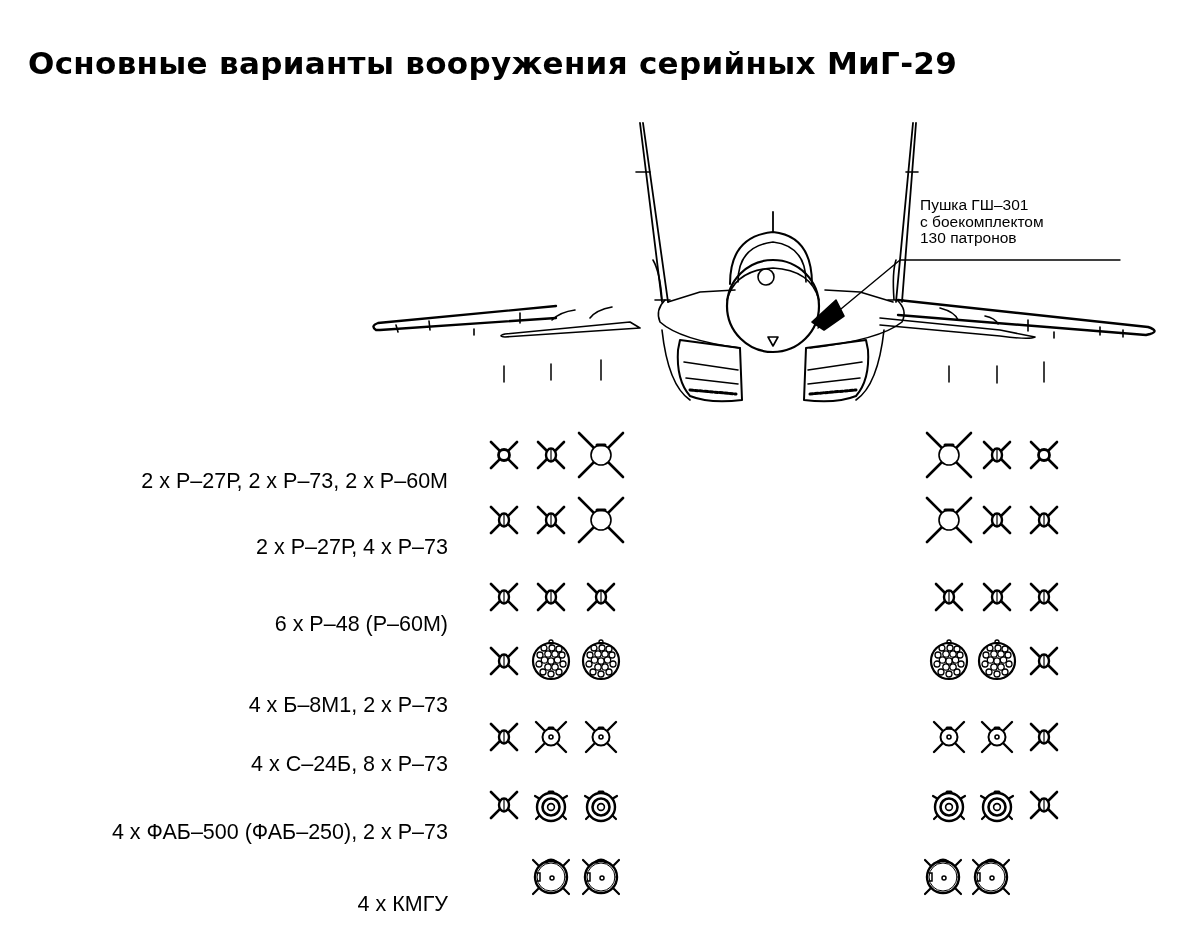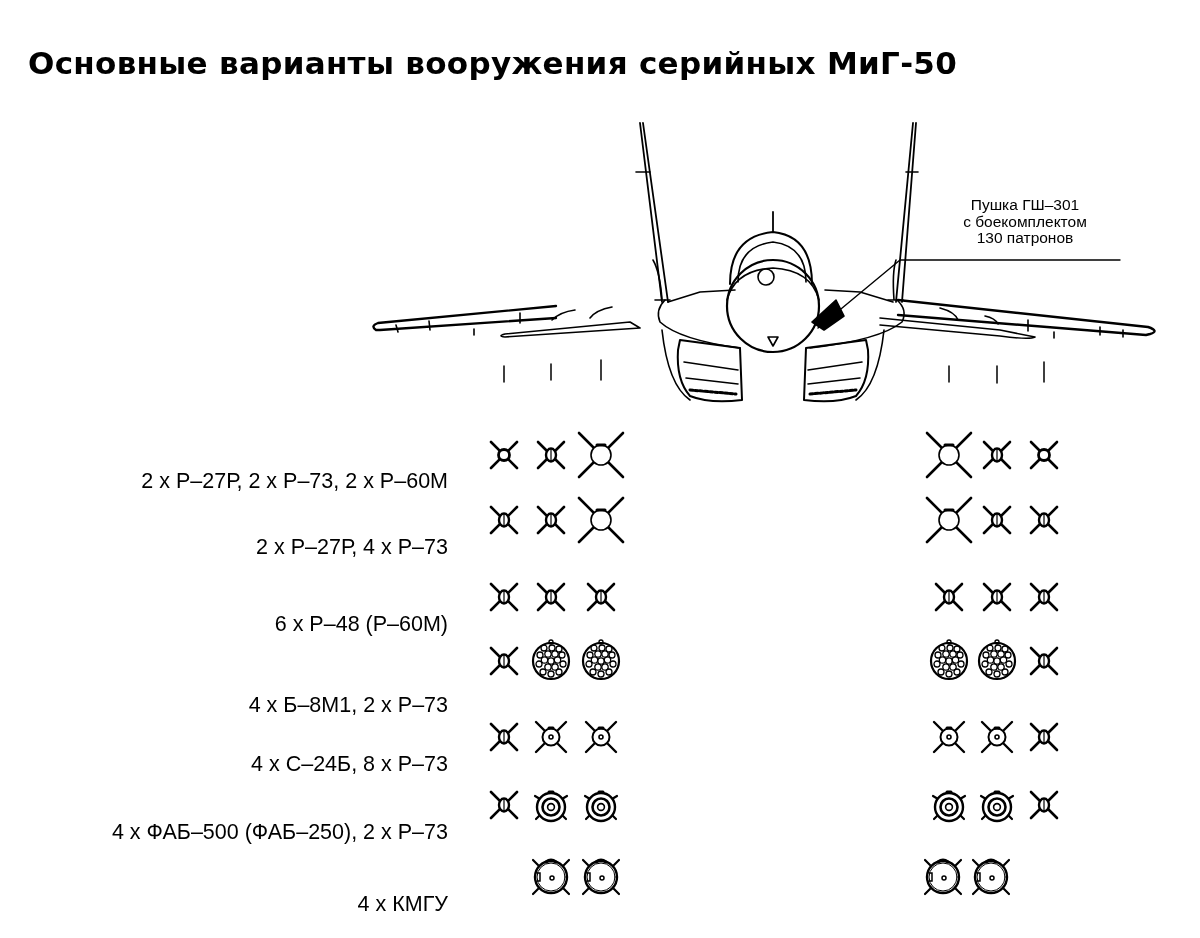--- a/index.html
+++ b/index.html
@@ -1,27 +1,27 @@
 <!DOCTYPE html>
 <html><head>
 <meta charset="utf-8">
 <style>
   html, body { margin: 0; padding: 0; background: #ffffff; }
   body { width: 1200px; height: 938px; position: relative; overflow: hidden; font-family: "Liberation Sans", sans-serif; color: #000; }
   .title { position: absolute; left: 28px; top: 45px; font-family: "DejaVu Sans", sans-serif; font-weight: bold; font-size: 31px; letter-spacing: 0.3px; white-space: nowrap; }
   .aircraft { position: absolute; left: 360px; top: 110px; width: 820px; height: 310px; }
-  .callout { position: absolute; left: 920px; top: 197px; width: 210px; text-align: center; font-family: "Liberation Sans", sans-serif; font-size: 15.5px; line-height: 16.5px; }
+  .callout { position: absolute; left: 920px; top: 197px; width: 210px; text-align: left; font-family: "Liberation Sans", sans-serif; font-size: 15.5px; line-height: 16.5px; }
   .callout span { display: block; }
   .row-label { position: absolute; right: 752px; font-family: "Liberation Sans", sans-serif; font-size: 21.5px; white-space: nowrap; text-align: right; margin-top: 27px; }
   .icon { position: absolute; }
 </style>
 </head>
 <body>
 
-<div class="title">Основные варианты вооружения серийных МиГ-50</div>
+<div class="title">Основные варианты вооружения серийных МиГ-29</div>
 
 <svg class="aircraft" viewBox="360 110 820 310" width="820" height="310" fill="none" stroke="#000" stroke-width="1.6" stroke-linejoin="round" stroke-linecap="round">
 
   <path d="M556 306 L378 323 Q370 326 376 330 L380 330 L556 318" stroke-width="2.4"></path>
   <path d="M396 325 L398 332 M429 321 L430 330 M520 313 L520 323"></path>
   <path d="M505 334 L630 322 L640 328 L505 337 Q497 336 505 334"></path>
   <path d="M552 320 Q560 312 575 310 M590 318 Q596 310 612 307"></path>
   <path d="M474 329 L474 335"></path>
 
   <path d="M898 300 L1148 327 Q1160 331 1150 334 L1146 335 L898 315" stroke-width="2.4"></path>

